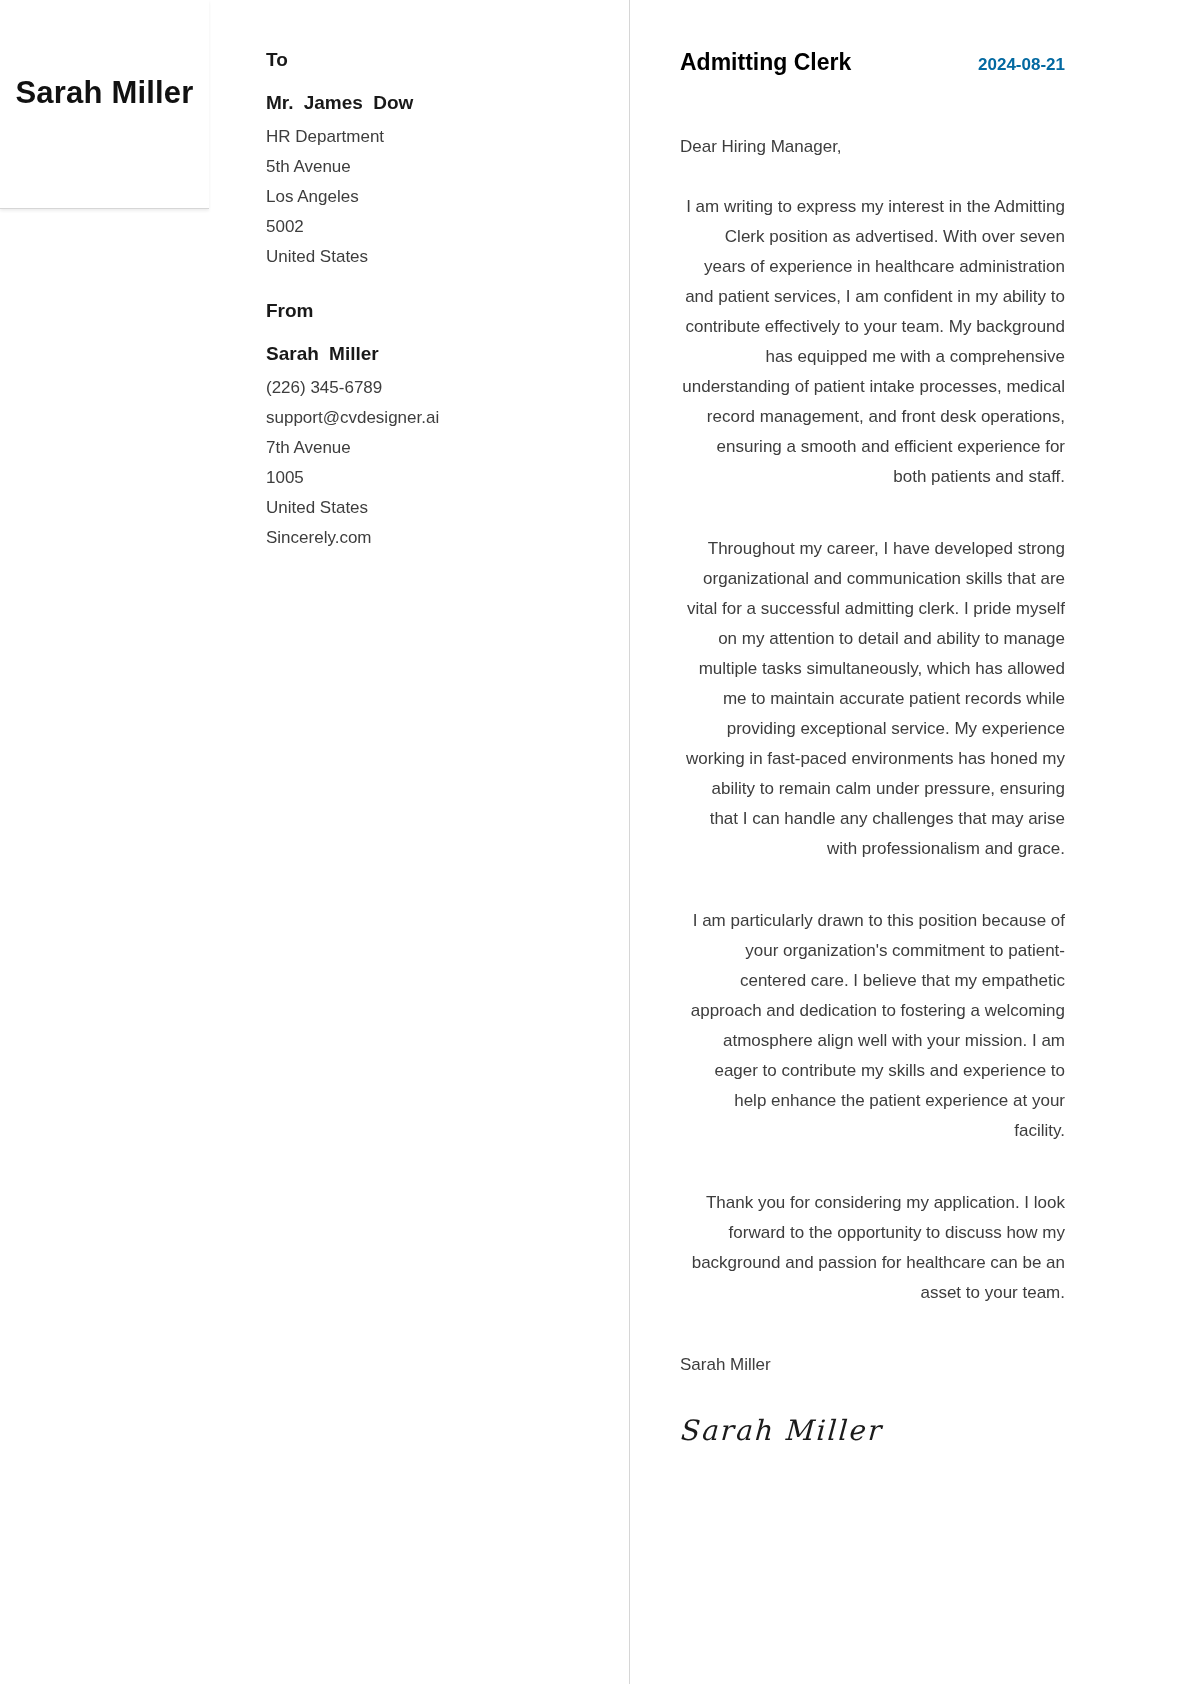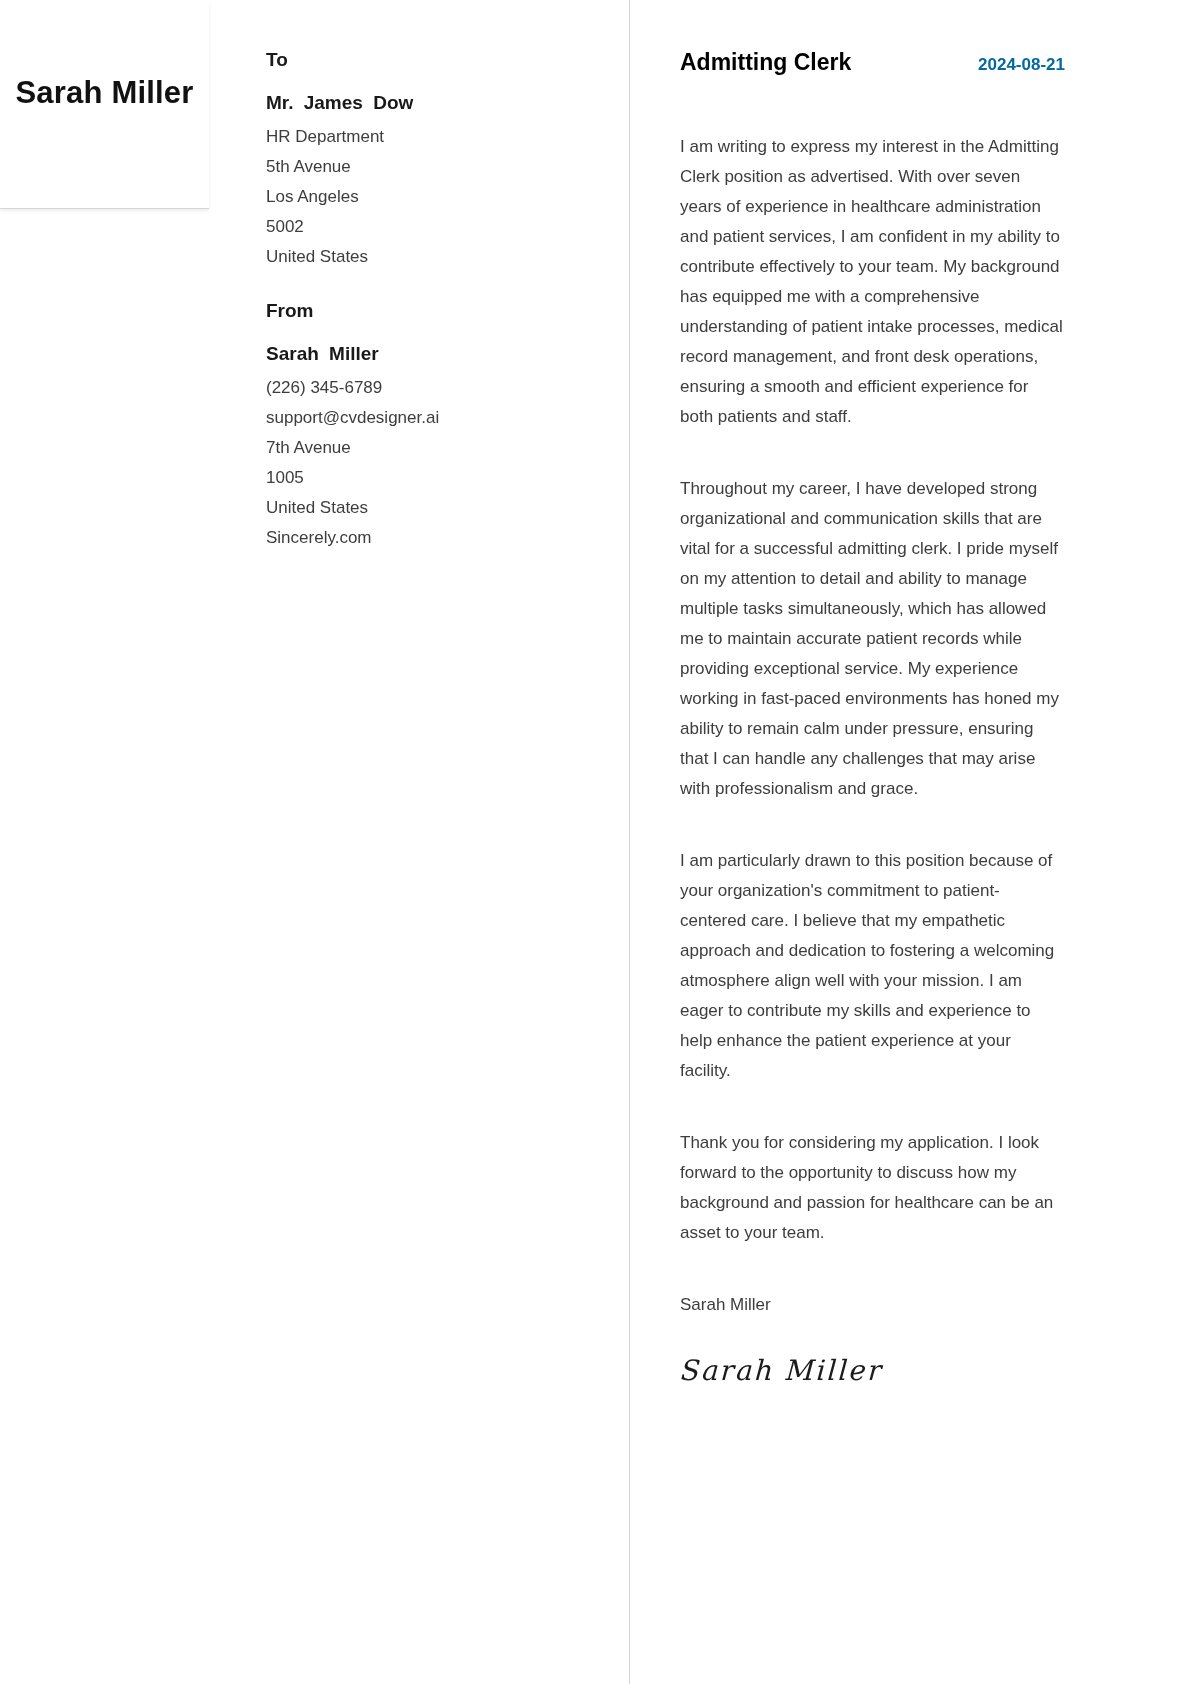--- a/index.html
+++ b/index.html
@@ -96,20 +96,21 @@
     font-size: 17px;
     line-height: 30px;
     color: #3d3d3d;
     margin-bottom: 30px;
   }
   .para {
     font-size: 17px;
     line-height: 30px;
     color: #3d3d3d;
     margin-bottom: 42px;
+    text-align: right;
   }
   .closing-block { margin-top: 15px; }
   .closing-line {
     font-size: 17px;
     line-height: 30px;
     color: #3d3d3d;
   }
   .signature-script {
     margin-top: 34px;
     font-family: "DejaVu Serif", serif;
@@ -154,20 +155,21 @@
         <div class="contact-line">Sincerely.com</div>
       </section>
     </aside>
 
     <main class="main">
       <div class="letter-head">
         <div class="job-title">Admitting Clerk</div>
         <div class="letter-date">2024-08-21</div>
       </div>
 
+      <p class="greeting">Dear Hiring Manager,</p>
 
       <p class="para">I am writing to express my interest in the Admitting Clerk position as advertised. With over seven years of experience in healthcare administration and patient services, I am confident in my ability to contribute effectively to your team. My background has equipped me with a comprehensive understanding of patient intake processes, medical record management, and front desk operations, ensuring a smooth and efficient experience for both patients and staff.</p>
       <p class="para">Throughout my career, I have developed strong organizational and communication skills that are vital for a successful admitting clerk. I pride myself on my attention to detail and ability to manage multiple tasks simultaneously, which has allowed me to maintain accurate patient records while providing exceptional service. My experience working in fast-paced environments has honed my ability to remain calm under pressure, ensuring that I can handle any challenges that may arise with professionalism and grace.</p>
       <p class="para">I am particularly drawn to this position because of your organization's commitment to patient-centered care. I believe that my empathetic approach and dedication to fostering a welcoming atmosphere align well with your mission. I am eager to contribute my skills and experience to help enhance the patient experience at your facility.</p>
       <p class="para">Thank you for considering my application. I look forward to the opportunity to discuss how my background and passion for healthcare can be an asset to your team.</p>
 
       <div class="closing-block">
         <div class="closing-line">Sarah Miller</div>
       </div>
 

